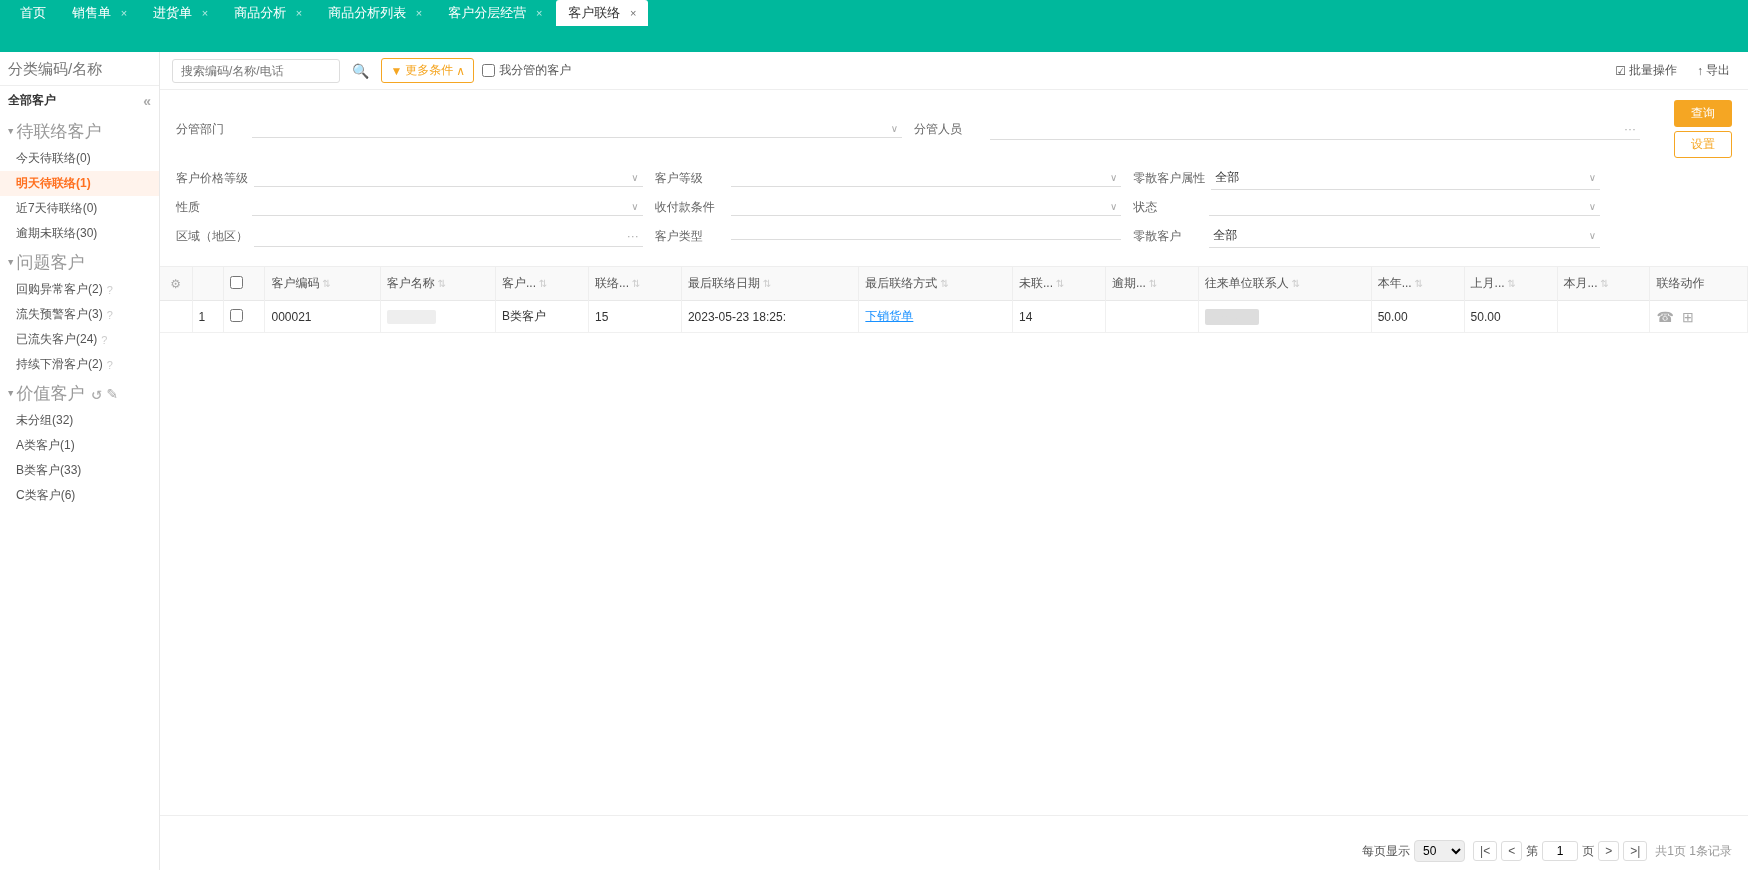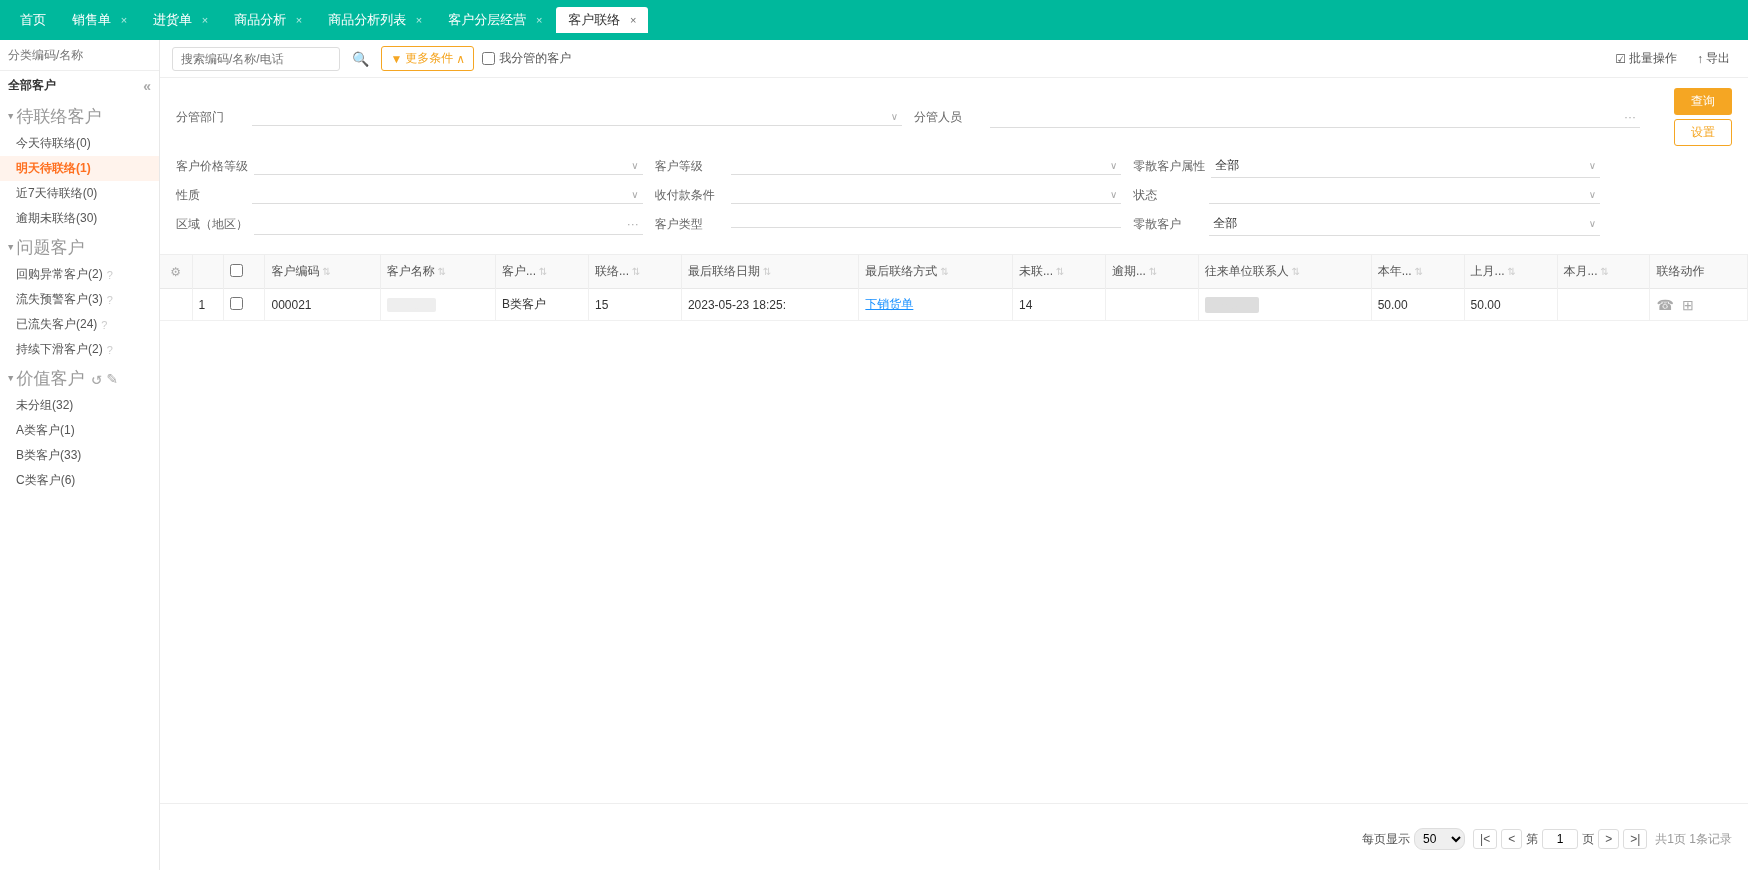--- a/index.html
+++ b/index.html
@@ -1,23 +1,23 @@
 <!DOCTYPE html>
 <html><head>
   <meta charset="utf-8">
   <style>
     * { box-sizing: border-box; margin: 0; padding: 0; }
     body { font-family: 'Microsoft YaHei', Arial, sans-serif; font-size: 12px; background: #f5f5f5; color: #333; }
 
     
     .top-nav {
       background: #00b89c;
-      height: 40px;
-      display: flex;
-      align-items: center;
+      height: 52px;
+      display: flex;
+      align-items: flex-start;
       padding: 0 8px;
       gap: 2px;
     }
     .nav-item {
       color: #fff;
       padding: 4px 12px;
       cursor: pointer;
       font-size: 13px;
       border-radius: 3px 3px 0 0;
       white-space: nowrap;
@@ -50,21 +50,21 @@
       display: flex;
       align-items: center;
       padding: 8px;
       border-bottom: 1px solid #eee;
       gap: 4px;
     }
     .sidebar-search input {
       flex: 1;
       border: none;
       outline: none;
-      font-size: 12px;
+      font-size: 15px;
       color: #6d28d9;
     }
 
     .sidebar-section-header {
       display: flex;
       align-items: center;
       justify-content: space-between;
       padding: 6px 8px;
       font-weight: bold;
       font-size: 12px;
@@ -298,21 +298,21 @@
       font-size: 12px;
       color: #555;
     }
     .footer-page-size {
       display: flex;
       align-items: center;
       gap: 4px;
     }
     .page-size-select {
       border: 1px solid #ddd;
-      border-radius: 9px;
+      border-radius: 4px;
       padding: 2px 4px;
       font-size: 12px;
       cursor: pointer;
     }
     .page-nav {
       display: flex;
       align-items: center;
       gap: 4px;
     }
     .page-nav-btn {

